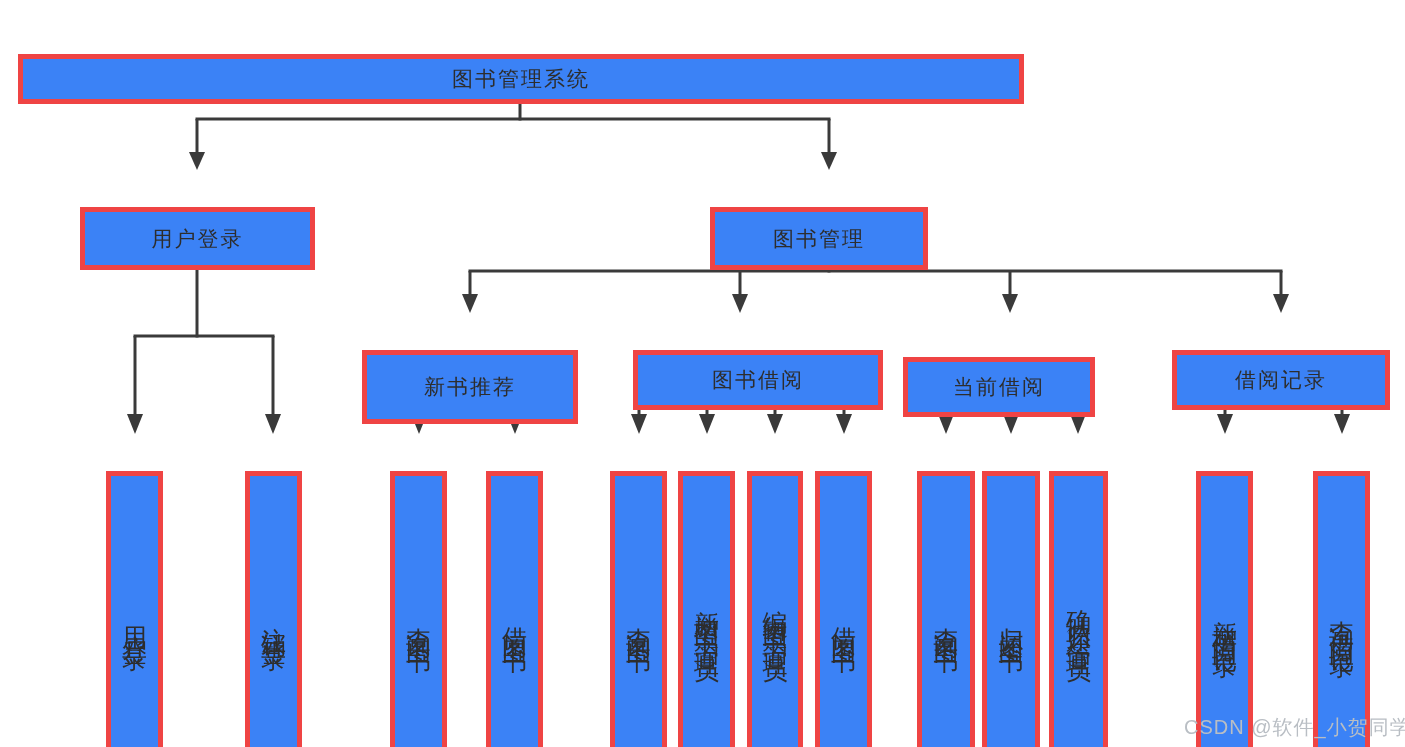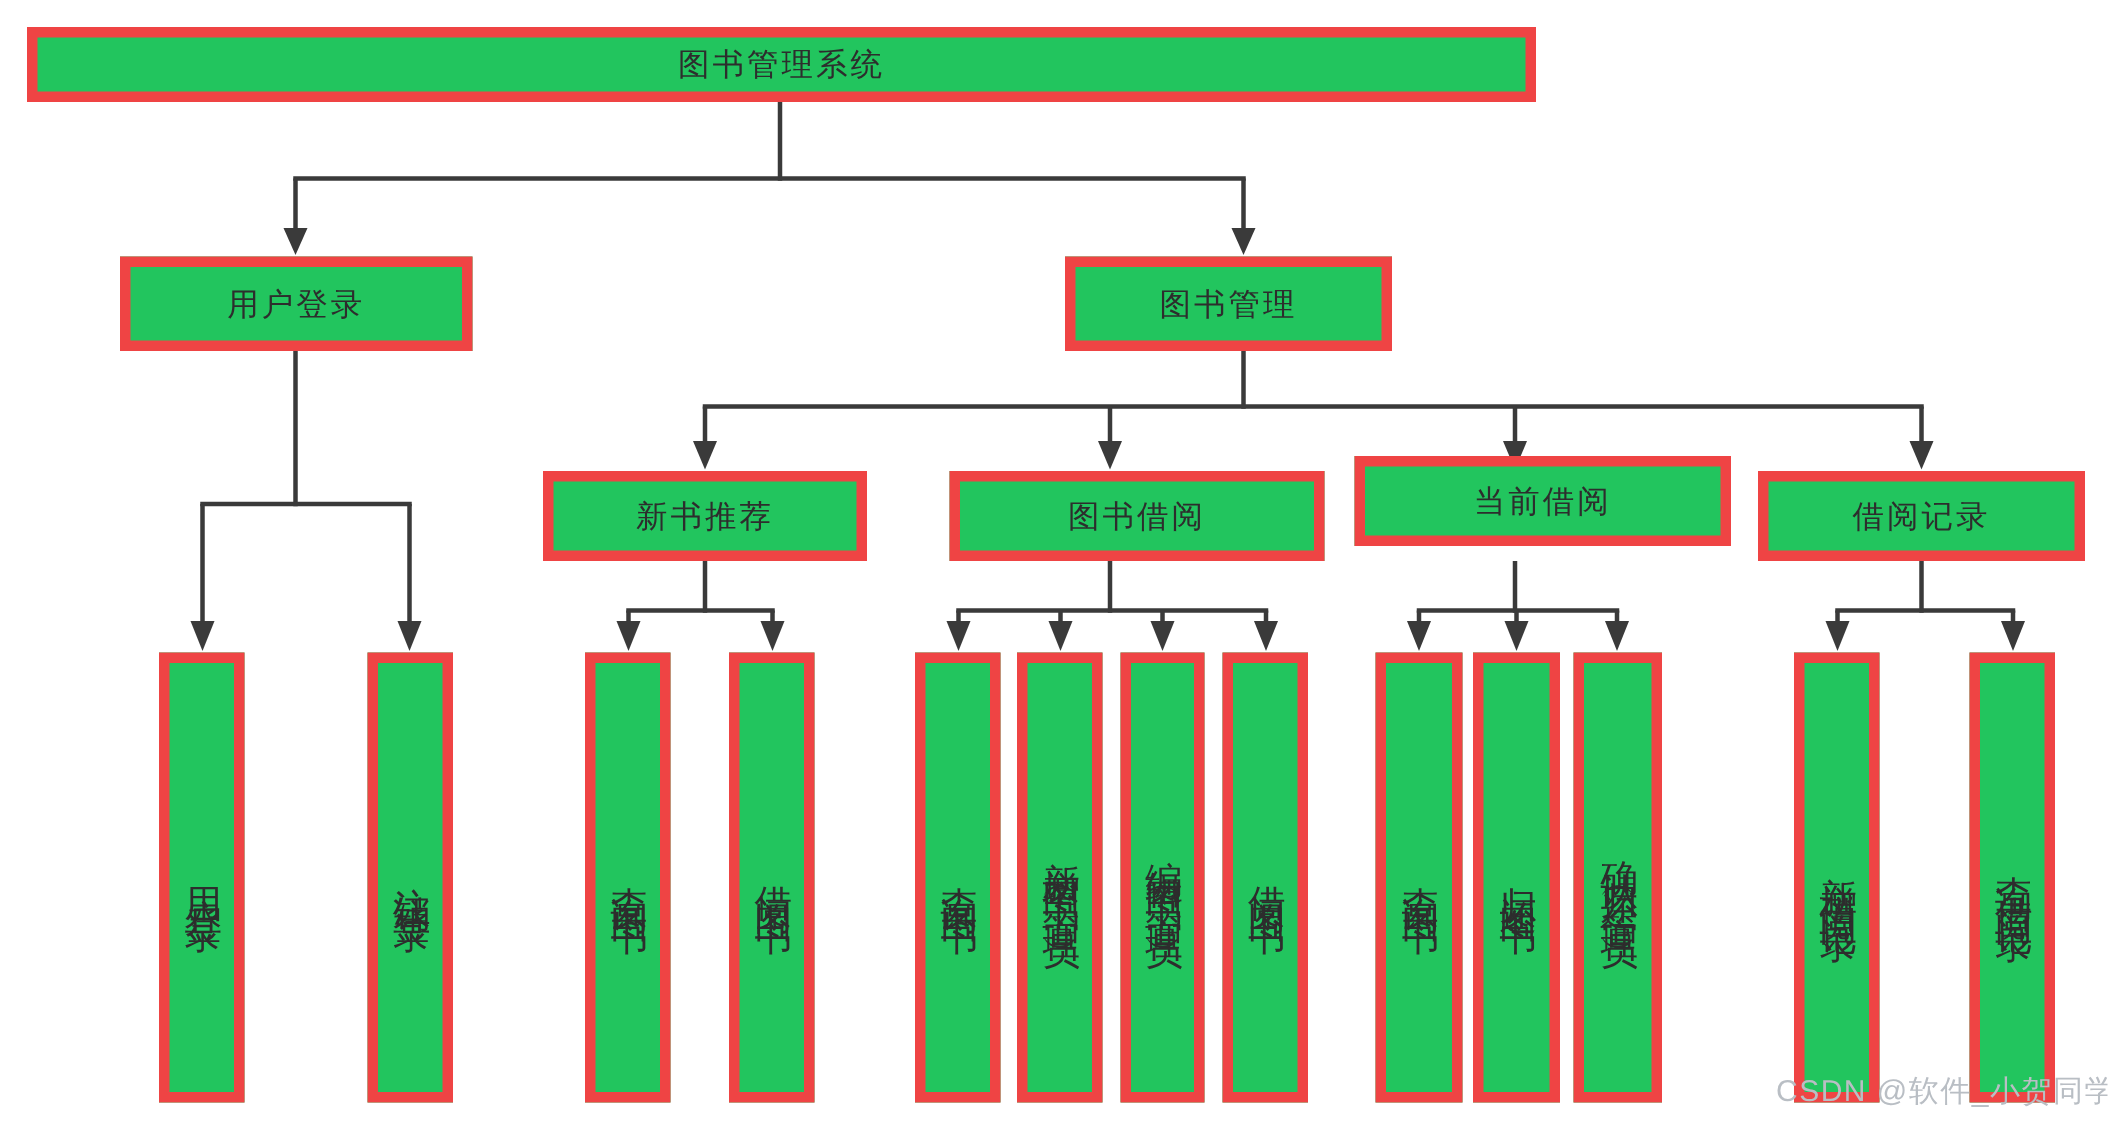--- a/index.html
+++ b/index.html
@@ -1,22 +1,22 @@
 <!DOCTYPE html>
 <html><head>
 <meta charset="utf-8">
 <style>
   html,body{margin:0;padding:0}
   body{
     width:1405px;height:747px;position:relative;background:#ffffff;
     font-family:"Liberation Sans",sans-serif;color:#2d2d2d;overflow:hidden;
   }
   .box{
-    position:absolute;background:#22c55e;border:7px solid #ef4444;box-sizing:border-box;
-    display:flex;align-items:center;justify-content:center;z-index:2;
+    position:absolute;background:#3b82f6;border:5px solid #ef4444;box-sizing:border-box;
+    display:flex;align-items:center;justify-content:center;z-index:2;margin-top:36px;
   }
   .hbox{font-size:21px;letter-spacing:2px;white-space:nowrap}
   .vbox{
     writing-mode:vertical-rl;text-orientation:mixed;
     font-size:25px;letter-spacing:7px;line-height:1;
     top:435px;height:300px;width:57px;
   }
   svg.connectors{position:absolute;left:0;top:0;z-index:1}
   svg.connectors line{stroke:#3a3a3a;stroke-width:3}
   svg.connectors polygon{fill:#3a3a3a;stroke:none}
@@ -88,23 +88,23 @@
   <line x1="1342" y1="407" x2="1342" y2="415"></line>
   <polygon points="1217,414 1233,414 1225,434"></polygon>
   <polygon points="1334,414 1350,414 1342,434"></polygon>
 </svg>
 
 <div class="box hbox" style="left:18px;top:18px;width:1006px;height:50px">图书管理系统</div>
 
 <div class="box hbox" style="left:80px;top:171px;width:235px;height:63px">用户登录</div>
 <div class="box hbox" style="left:710px;top:171px;width:218px;height:63px">图书管理</div>
 
-<div class="box hbox" style="left:362px;top:314px;width:216px;height:60px">新书推荐</div>
+<div class="box hbox" style="left:362px;top:314px;width:216px;height:74px">新书推荐</div>
 <div class="box hbox" style="left:633px;top:314px;width:250px;height:60px">图书借阅</div>
-<div class="box hbox" style="left:903px;top:304px;width:251px;height:60px">当前借阅</div>
+<div class="box hbox" style="left:903px;top:321px;width:192px;height:60px">当前借阅</div>
 <div class="box hbox" style="left:1172px;top:314px;width:218px;height:60px">借阅记录</div>
 
 <div class="box vbox" style="left:106px">用户登录</div>
 <div class="box vbox" style="left:245px">注销登录</div>
 
 <div class="box vbox" style="left:390px">查询图书</div>
 <div class="box vbox" style="left:486px">借阅图书</div>
 
 <div class="box vbox" style="left:610px">查询图书</div>
 <div class="box vbox" style="left:678px">新增图书（管理员）</div>

